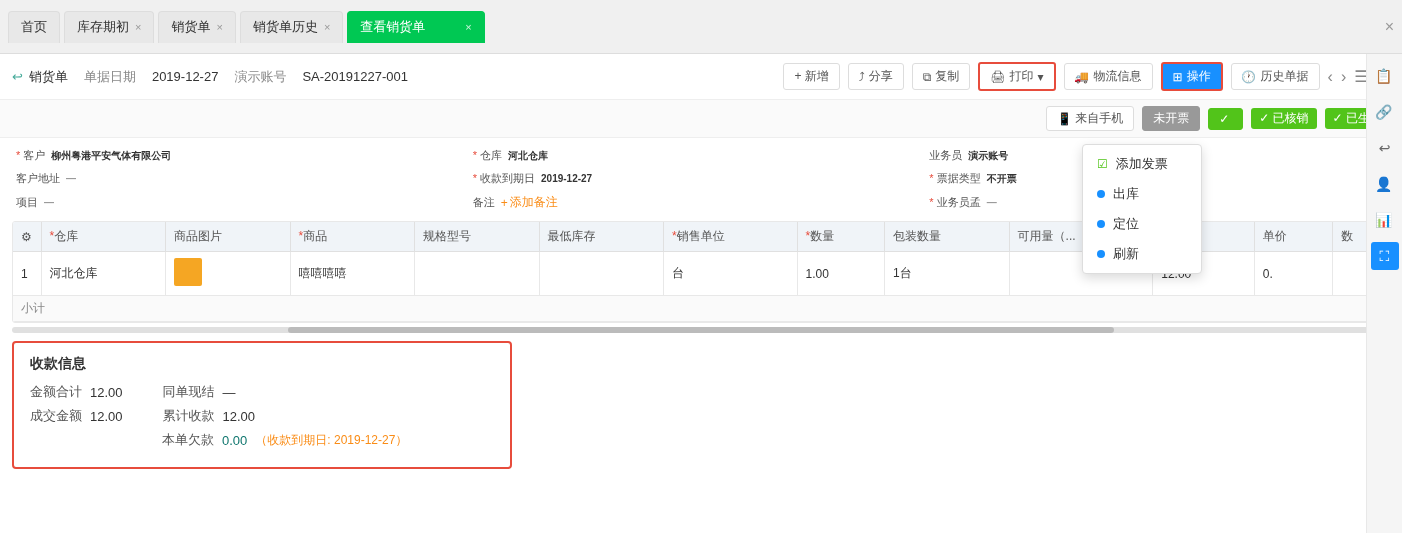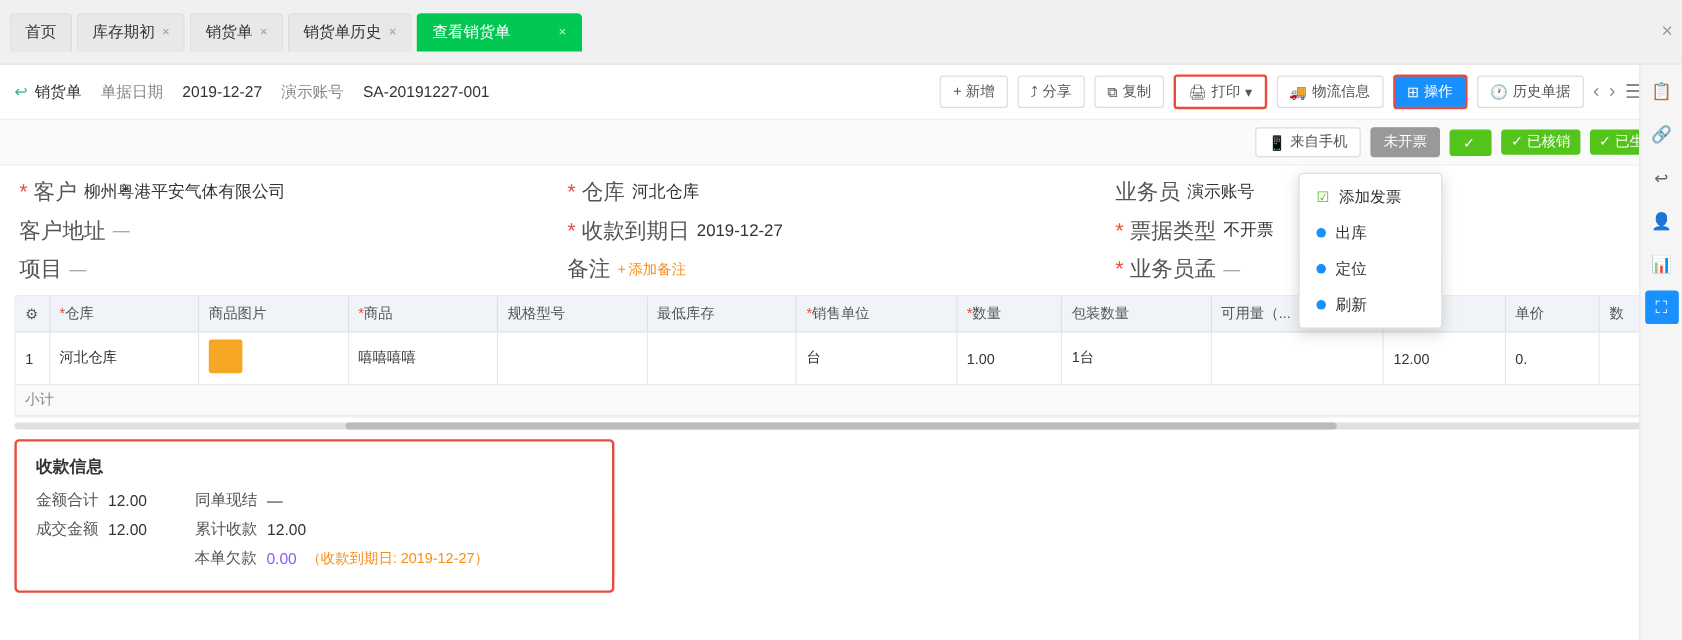--- a/index.html
+++ b/index.html
@@ -49,23 +49,23 @@
       display: flex; align-items: center; gap: 3px; padding: 3px 10px;
       border: 1px solid #ddd; border-radius: 3px; cursor: pointer; background: #fff;
       font-size: 12px; color: #555;
     }
     .badge-success { background: #52c41a; color: #fff; border-radius: 3px; padding: 2px 8px; font-size: 12px; }
 
     
     .form-area { padding: 10px 16px; display: flex; flex-direction: column; gap: 8px; }
     .form-row { display: flex; align-items: center; gap: 0; }
     .form-field { display: flex; align-items: center; flex: 1; gap: 6px; min-width: 0; }
-    .field-label { color: #555; white-space: nowrap; font-size: 18px; }
+    .field-label { color: #555; white-space: nowrap; font-size: 11px; }
     .field-label.required::before { content: '* '; color: #e74c3c; }
-    .field-value { color: #333; font-size: 14px; flex: 1; }
+    .field-value { color: #333; font-size: 10px; flex: 1; font-weight: bold; }
     .field-value.dash { color: #999; }
     .add-note { color: #fa8c16; cursor: pointer; font-size: 12px; display: flex; align-items: center; gap: 2px; }
 
     
     .table-container { margin: 0 12px; border: 1px solid #e8e8e8; border-radius: 3px; overflow: hidden; }
     .data-table { width: 100%; border-collapse: collapse; font-size: 12px; }
     .data-table th {
       background: #f0f4f8; padding: 6px 8px; text-align: left; border-right: 1px solid #e0e0e0;
       border-bottom: 1px solid #e0e0e0; white-space: nowrap; font-weight: normal; color: #555;
     }
@@ -80,21 +80,21 @@
     
     .payment-box {
       margin: 8px 12px; padding: 12px 16px; border: 2px solid #e74c3c;
       border-radius: 4px; background: #fff; max-width: 500px;
     }
     .payment-title { font-weight: bold; font-size: 14px; margin-bottom: 10px; }
     .payment-row { display: flex; gap: 40px; margin-bottom: 6px; font-size: 13px; }
     .payment-item { display: flex; gap: 8px; align-items: center; }
     .payment-label { color: #555; }
     .payment-value { color: #333; }
-    .payment-value.red { color: #8b5cf6; }
+    .payment-value.red { color: #0f766e; }
 
     
     .dropdown-menu {
       position: absolute; top: 90px; right: 200px; background: #fff;
       border: 1px solid #ddd; border-radius: 4px; box-shadow: 0 4px 12px rgba(0,0,0,0.15);
       z-index: 100; min-width: 120px; padding: 4px 0;
     }
     .dropdown-item {
       display: flex; align-items: center; gap: 8px; padding: 6px 14px;
       cursor: pointer; font-size: 13px; color: #333;

